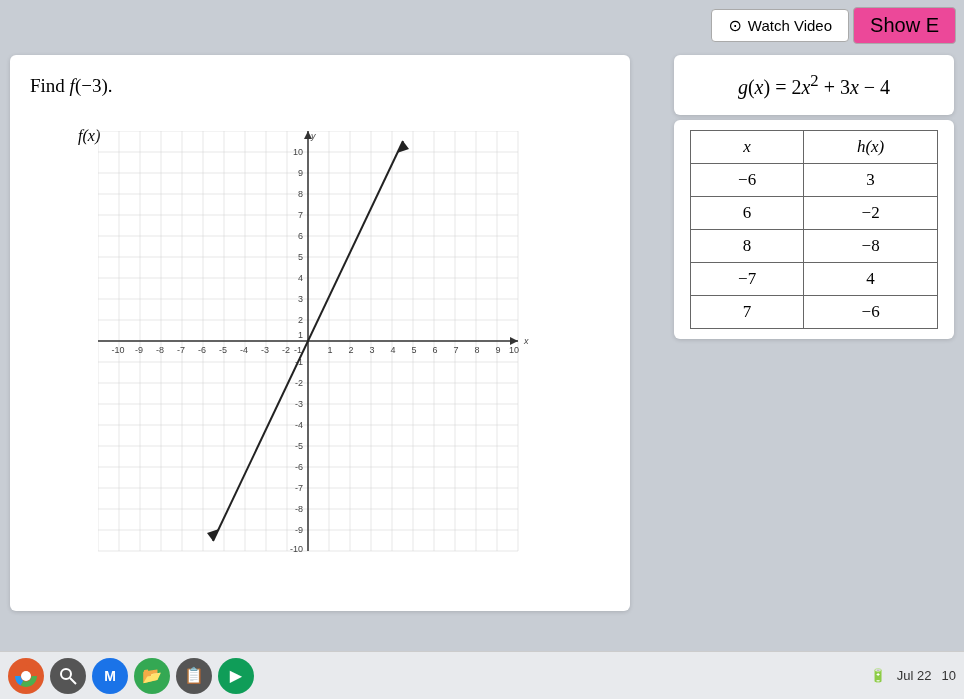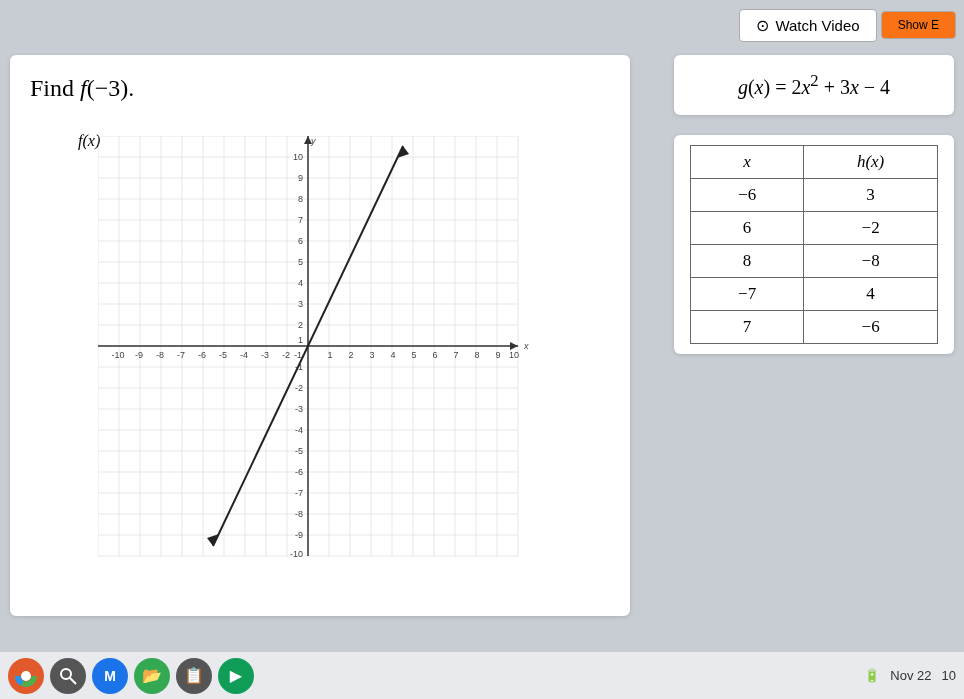--- a/index.html
+++ b/index.html
@@ -34,43 +34,43 @@
       background: white;
       border: 1px solid #aaa;
       border-radius: 4px;
       padding: 6px 16px;
       cursor: pointer;
       font-size: 15px;
       font-family: Arial, sans-serif;
     }
 
     .show-btn {
-      background: #f97316;
+      background: #ec4899;
       border: 1px solid #aaa;
       border-radius: 4px;
       padding: 6px 16px;
       cursor: pointer;
-      font-size: 12px;
+      font-size: 20px;
       font-family: Arial, sans-serif;
     }
 
     
     .content-card {
       position: absolute;
       top: 55px;
       left: 10px;
       width: 620px;
       background: white;
       border-radius: 6px;
       padding: 20px 24px 20px 20px;
       box-shadow: 0 1px 4px rgba(0,0,0,0.15);
     }
 
     .question-text {
-      font-size: 24px;
+      font-size: 19px;
       margin-bottom: 14px;
       font-family: 'Times New Roman', serif;
     }
 
     
     .graph-container {
       position: relative;
       width: 480px;
       height: 480px;
       margin: 0 auto;
@@ -86,21 +86,21 @@
     }
 
     
     .right-panel {
       position: absolute;
       top: 55px;
       right: 10px;
       width: 280px;
       display: flex;
       flex-direction: column;
-      gap: 20px;
+      gap: 5px;
     }
 
     .gx-formula {
       background: white;
       border-radius: 6px;
       padding: 16px 20px;
       box-shadow: 0 1px 4px rgba(0,0,0,0.15);
       font-size: 20px;
       font-family: 'Times New Roman', serif;
       text-align: center;
@@ -390,16 +390,16 @@
     <span style="color:white;font-size:16px;">📂</span>
   </div>
   <div class="taskbar-icon" style="background:#555;">
     <span style="color:white;font-size:16px;">📋</span>
   </div>
   <div class="taskbar-icon" style="background:#0f9d58;">
     <span style="color:white;font-size:16px;">▶</span>
   </div>
   <div class="taskbar-right">
     <span>🔋</span>
-    <span>Nov 22</span>
+    <span>Jul 22</span>
     <span>10</span>
   </div>
 </div>
 
 </body></html>

